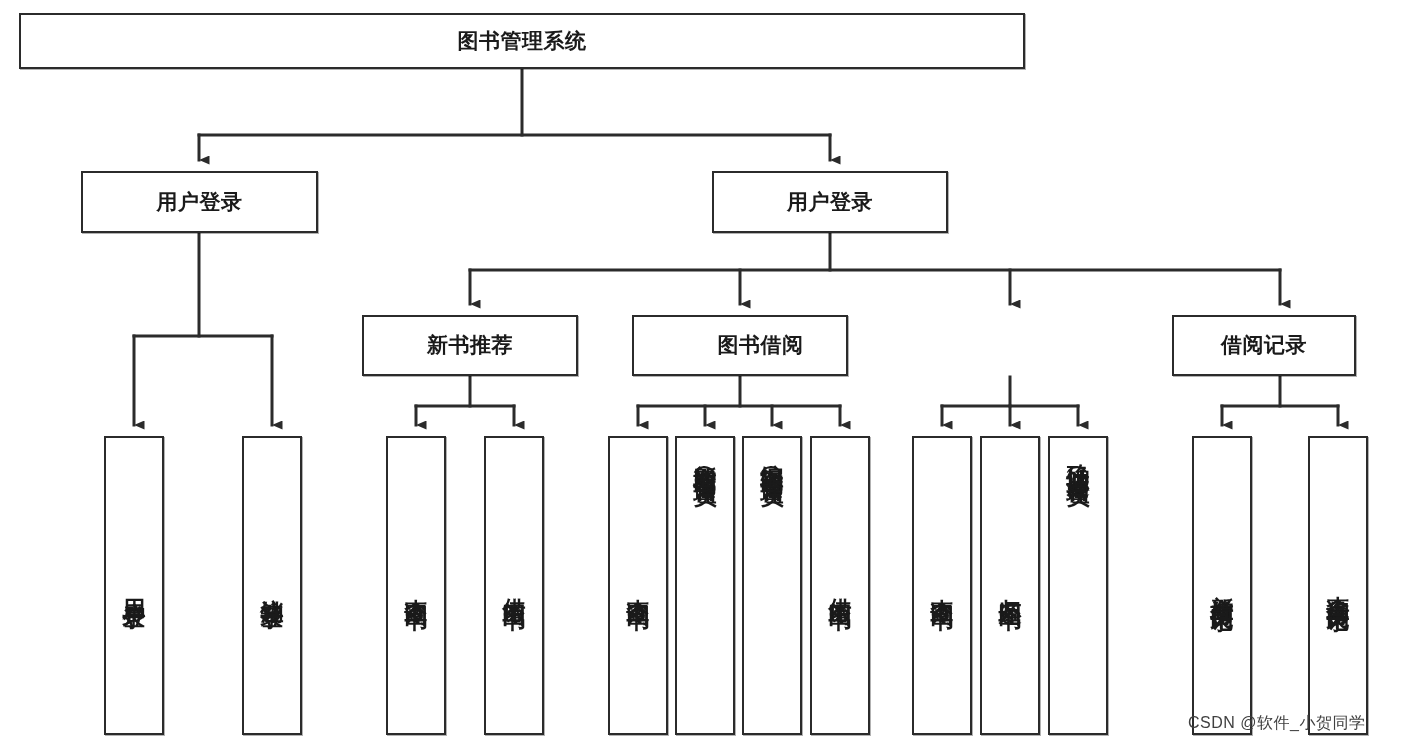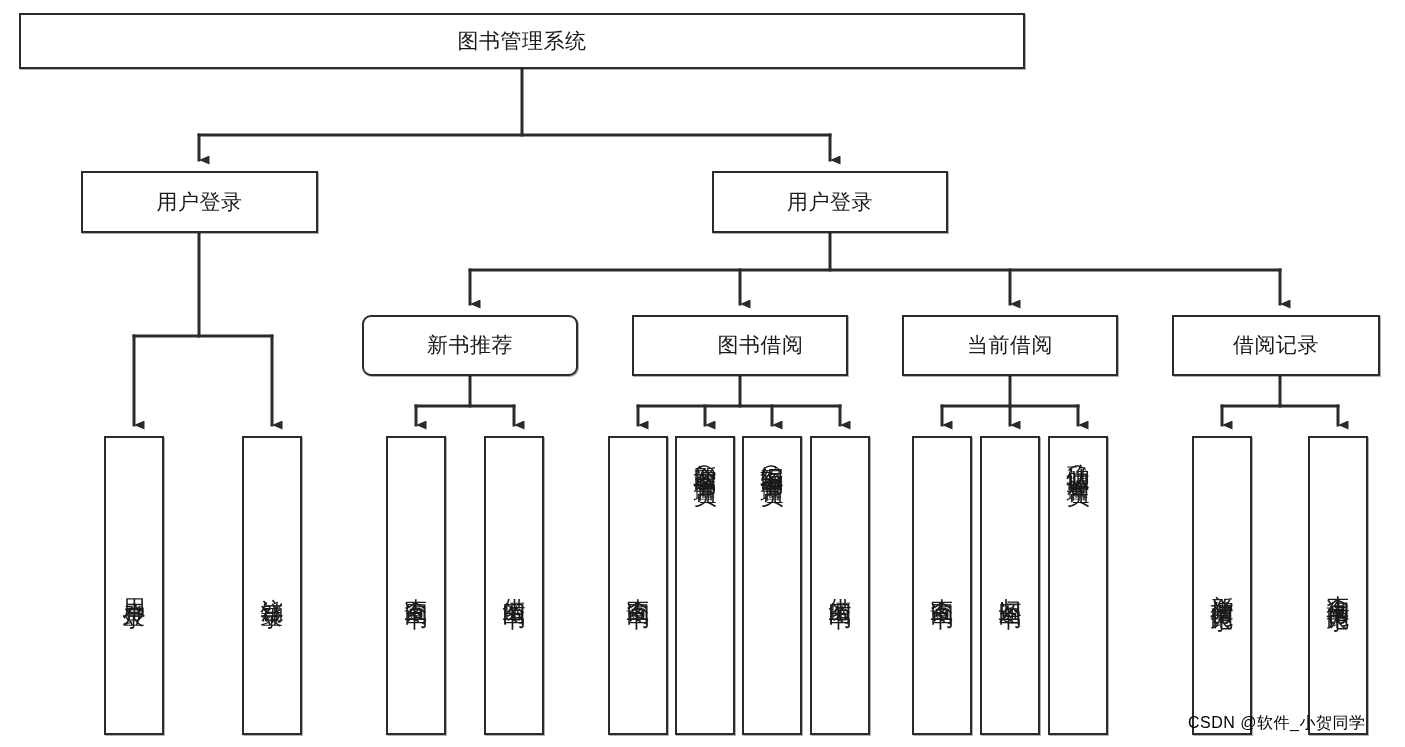--- a/index.html
+++ b/index.html
@@ -30,20 +30,21 @@
   .node {
     position: absolute;
     box-sizing: border-box;
     background: #ffffff;
     border: 2px solid #2b2b2b;
     display: flex;
     align-items: center;
     justify-content: center;
     color: #1a1a1a;
     box-shadow: 1px 1px 0 rgba(0,0,0,0.30);
+    font-weight: bold;
   }
   .node .label {
     display: block;
     text-align: center;
     line-height: 1.18;
     white-space: pre;
   }
   .node.horiz .label {
     writing-mode: horizontal-tb;
     font-size: 21px;
@@ -62,21 +63,21 @@
   }
   .node.vert.mid {
     align-items: center;
     padding-top: 0;
   }
   .watermark {
     position: absolute;
     left: 1188px;
     top: 713px;
     font-size: 16px;
-    color: #000000;
+    color: #404040;
     white-space: pre;
     letter-spacing: 0.5px;
   }
 </style>
 </head>
 <body>
 
 <div id="diagram-root">
 
   <svg class="edges" viewBox="0 0 1405 747" xmlns="http://www.w3.org/2000/svg">
@@ -133,30 +134,27 @@
     <span class="label">图书管理系统</span>
   </div>
 
   <div class="node horiz" style="left:81px; top:171px; width:237px; height:62px;">
     <span class="label">用户登录</span>
   </div>
   <div class="node horiz" style="left:712px; top:171px; width:236px; height:62px;">
     <span class="label">用户登录</span>
   </div>
 
-  <div class="node horiz" style="left:362px; top:315px; width:216px; height:61px;border-radius:9px;">
+  <div class="node horiz" style="left:362px; top:315px; width:216px; height:61px;">
     <span class="label">新书推荐</span>
   </div>
   <div class="node horiz" style="left:632px; top:315px; width:216px; height:61px;padding-left:41px;">
     <span class="label">图书借阅</span>
   </div>
-  <div class="node horiz" style="left:902px; top:315px; width:216px; height:61px;">
-    <span class="label">当前借阅</span>
-  </div>
-  <div class="node horiz" style="left:1172px; top:315px; width:208px; height:61px;">
+  <div class="node horiz" style="left:1172px; top:315px; width:184px; height:61px;">
     <span class="label">借阅记录</span>
   </div>
 
   <div class="node vert mid" style="left:104px; top:436px; width:60px; height:299px;">
     <span class="label">用户登录</span>
   </div>
   <div class="node vert mid" style="left:242px; top:436px; width:60px; height:299px;">
     <span class="label">注销登录</span>
   </div>
 

